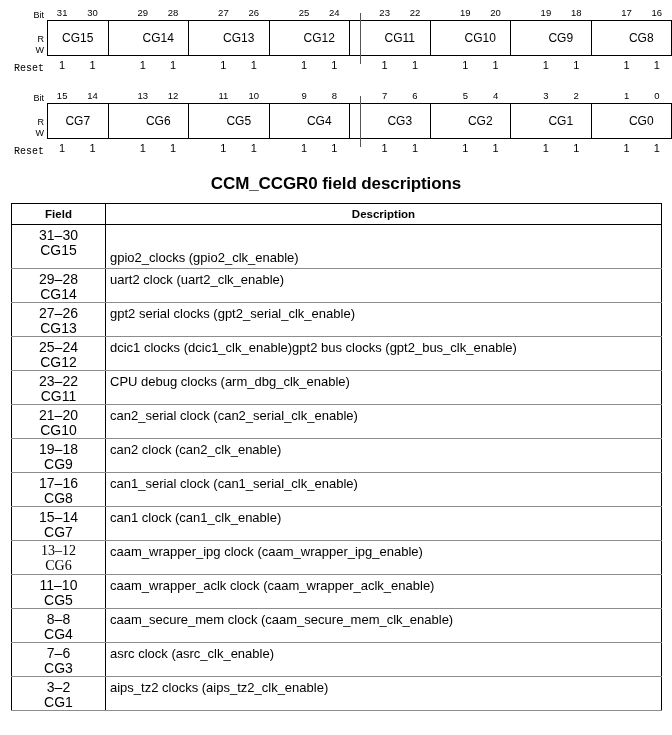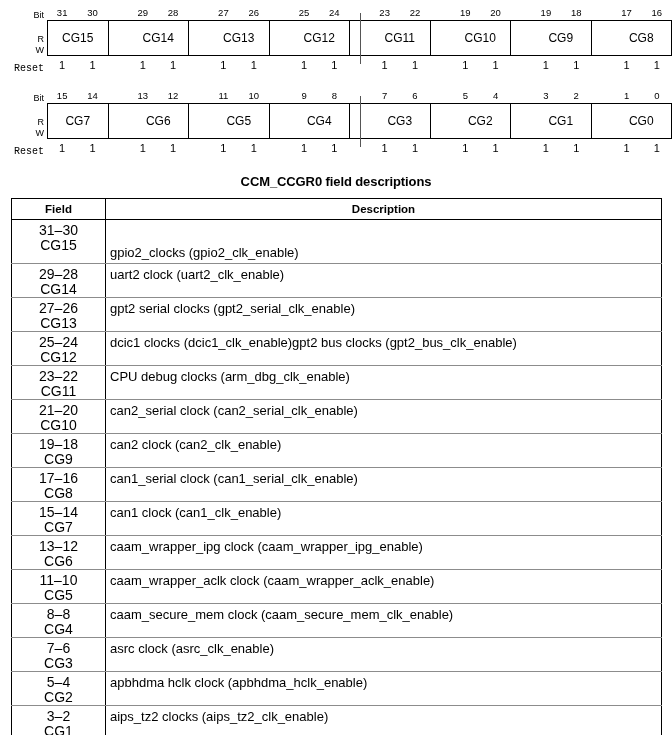--- a/index.html
+++ b/index.html
@@ -102,21 +102,21 @@
   .byte-sep {
     position: absolute;
     left: 50%;
     width: 1.3px;
     background: #555;
   }
 
   
   .table-title {
     text-align: center;
-    font-size: 13px;
+    font-size: 17px;
     font-weight: bold;
     letter-spacing: -0.1px;
     margin: 0;
     padding: 0;
   }
 
   
   .fd-table {
     border-collapse: collapse;
     table-layout: fixed;
@@ -481,43 +481,38 @@
         <td class="cell-field" style="height: 30px;">17–16
 CG8</td>
         <td class="cell-desc">can1_serial clock (can1_serial_clk_enable)</td>
       </tr>
       <tr>
         <td class="cell-field" style="height: 30px;">15–14
 CG7</td>
         <td class="cell-desc">can1 clock (can1_clk_enable)</td>
       </tr>
       <tr>
-        <td class="cell-field" style="height: 30px;">13–12
+        <td class="cell-field" style="height: 30px; font-family: Liberation Serif, serif;">13–12
 CG6</td>
         <td class="cell-desc">caam_wrapper_ipg clock (caam_wrapper_ipg_enable)</td>
       </tr>
       <tr>
         <td class="cell-field" style="height: 30px;">11–10
 CG5</td>
         <td class="cell-desc">caam_wrapper_aclk clock (caam_wrapper_aclk_enable)</td>
       </tr>
       <tr>
         <td class="cell-field" style="height: 30px;">8–8
 CG4</td>
         <td class="cell-desc">caam_secure_mem clock (caam_secure_mem_clk_enable)</td>
       </tr>
       <tr>
         <td class="cell-field" style="height: 30px;">7–6
 CG3</td>
         <td class="cell-desc">asrc clock (asrc_clk_enable)</td>
       </tr>
       <tr>
-        <td class="cell-field" style="height: 30px;">5–4
-CG2</td>
-        <td class="cell-desc">apbhdma hclk clock (apbhdma_hclk_enable)</td>
-      </tr>
-      <tr>
         <td class="cell-field" style="height: 30px;">3–2
 CG1</td>
         <td class="cell-desc">aips_tz2 clocks (aips_tz2_clk_enable)</td>
       </tr>
     </tbody>
 </table>
 
 </body></html>

